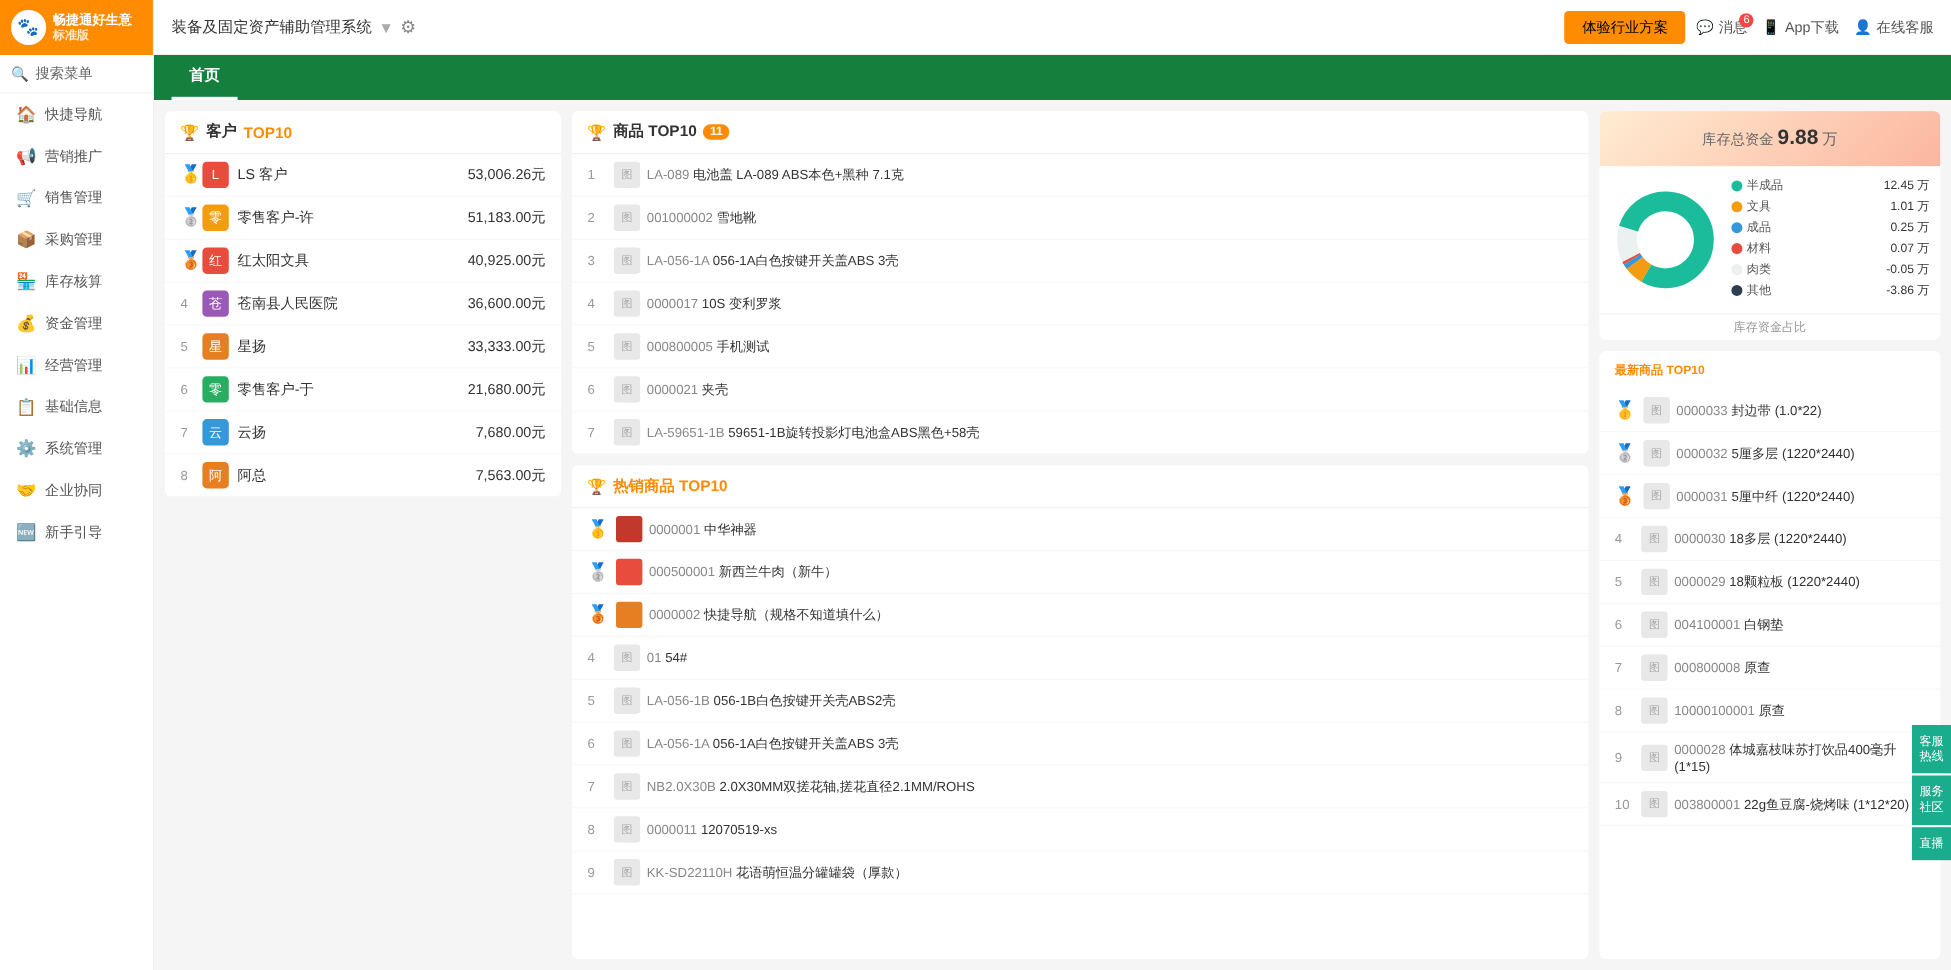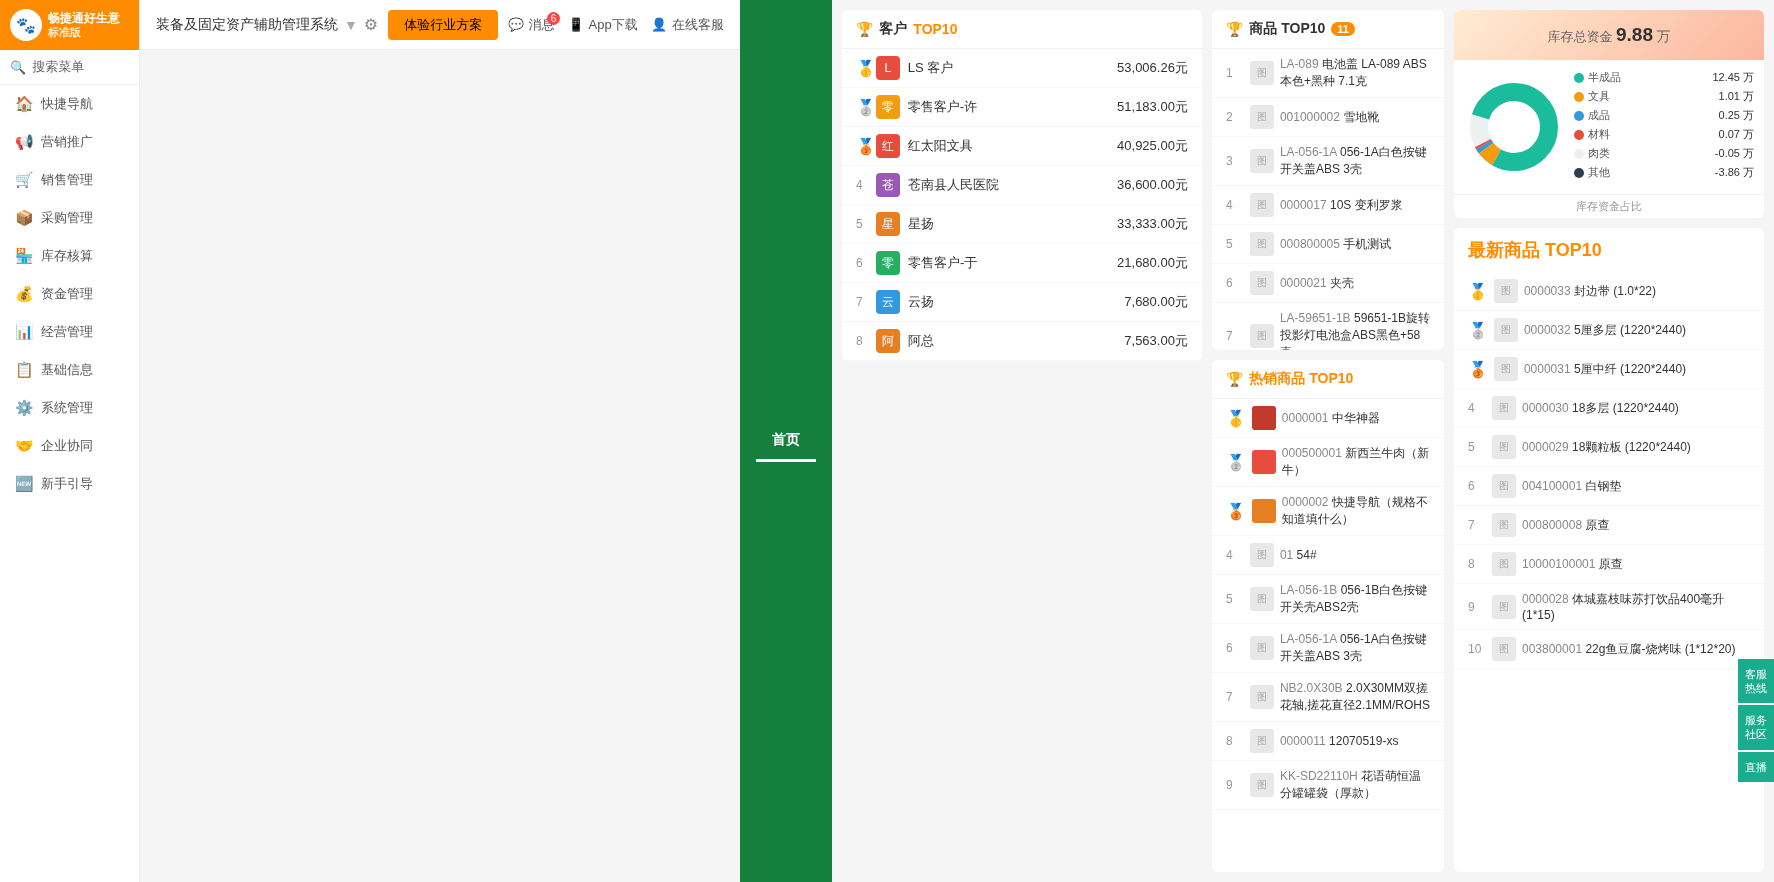--- a/index.html
+++ b/index.html
@@ -52,21 +52,21 @@
       font-size: 13px;
       gap: 8px;
       border-left: 3px solid transparent;
     }
     .sidebar-item-icon { width: 18px; text-align: center; font-size: 15px; }
 
     
     .main-area {
       flex: 1;
       display: flex;
-      flex-direction: row;
+      flex-direction: column;
       overflow: hidden;
     }
     .topbar {
       background: #fff;
       height: 50px;
       display: flex;
       align-items: center;
       padding: 0 16px;
       border-bottom: 1px solid #eee;
       gap: 10px;
@@ -237,21 +237,21 @@
       text-align: center;
       padding: 4px;
       font-size: 11px;
       color: #999;
       border-top: 1px solid #f0f0f0;
     }
 
     
     .latest-title {
       padding: 10px 14px;
-      font-size: 18px;
+      font-size: 11px;
       font-weight: bold;
       color: #333;
     }
     .latest-title span { color: #ff8c00; }
 
     
     ::-webkit-scrollbar { width: 4px; }
     ::-webkit-scrollbar-thumb { background: #ddd; border-radius: 2px; }
 
     

